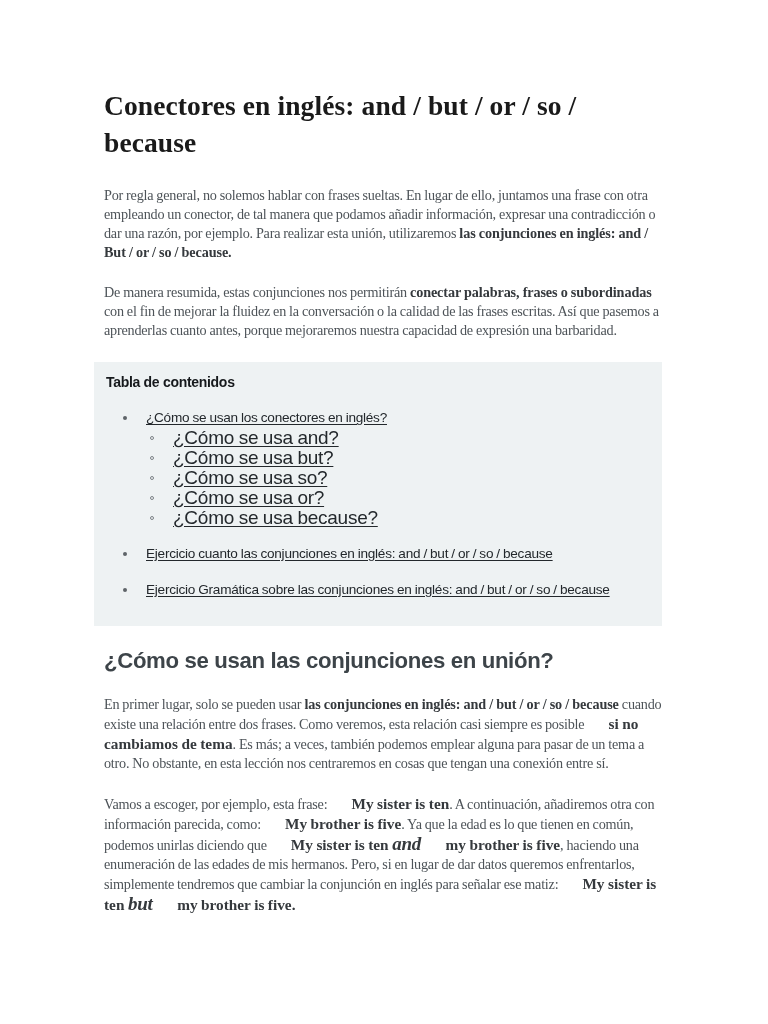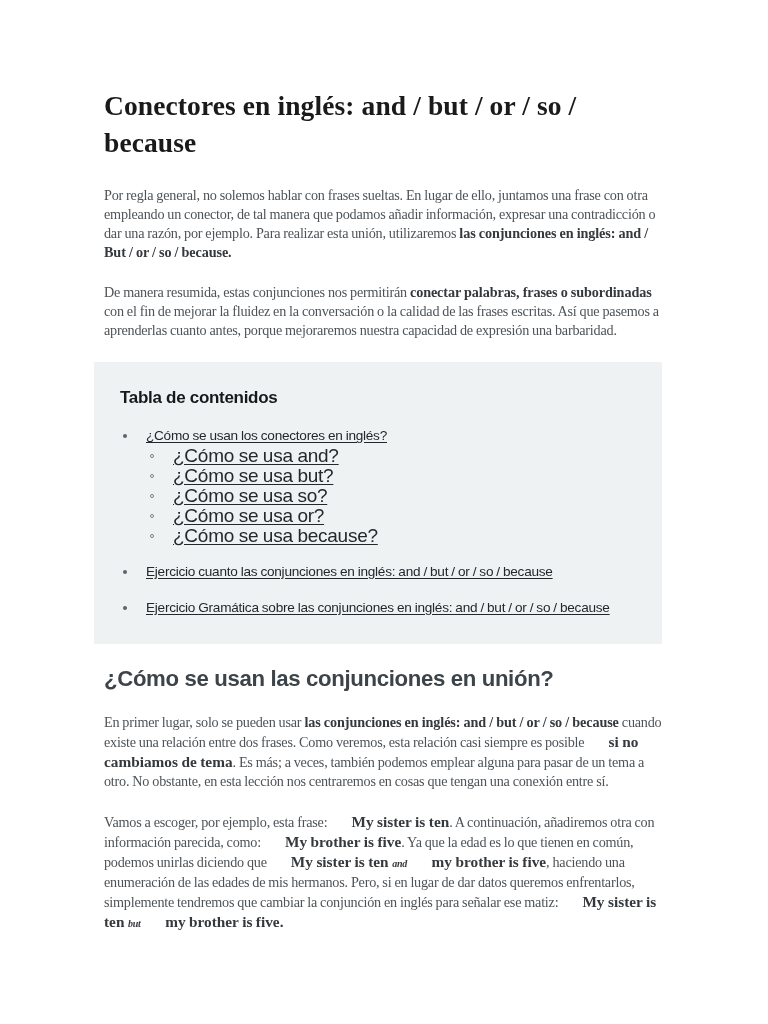--- a/index.html
+++ b/index.html
@@ -62,40 +62,40 @@
   .para .big-bold {
     font-weight: bold;
     font-size: 15.3px;
     color: #35393d;
     letter-spacing: 0px;
     margin-left: 21px;
   }
   .para .bi {
     font-weight: bold;
     font-style: italic;
-    font-size: 10px;
+    font-size: 19px;
     color: #35393d;
   }
 
   
   .toc-box {
     position: relative;
     margin-top: 22px;
     margin-left: -10px;
     width: 568px;
     background: #eef2f3;
     padding: 9px 0 10px 0;
     box-sizing: border-box;
   }
   .toc-title {
     font-family: "Liberation Sans", sans-serif;
     font-weight: bold;
-    font-size: 17px;
+    font-size: 14px;
     color: #16191c;
-    margin: 14px;
+    margin: 0;
     padding: 3px 16px 2px 12px;
     letter-spacing: -0.3px;
   }
   ul.toc-list {
     list-style: none;
     margin: 0;
     padding: 0;
   }
   ul.toc-list > li {
     position: relative;

